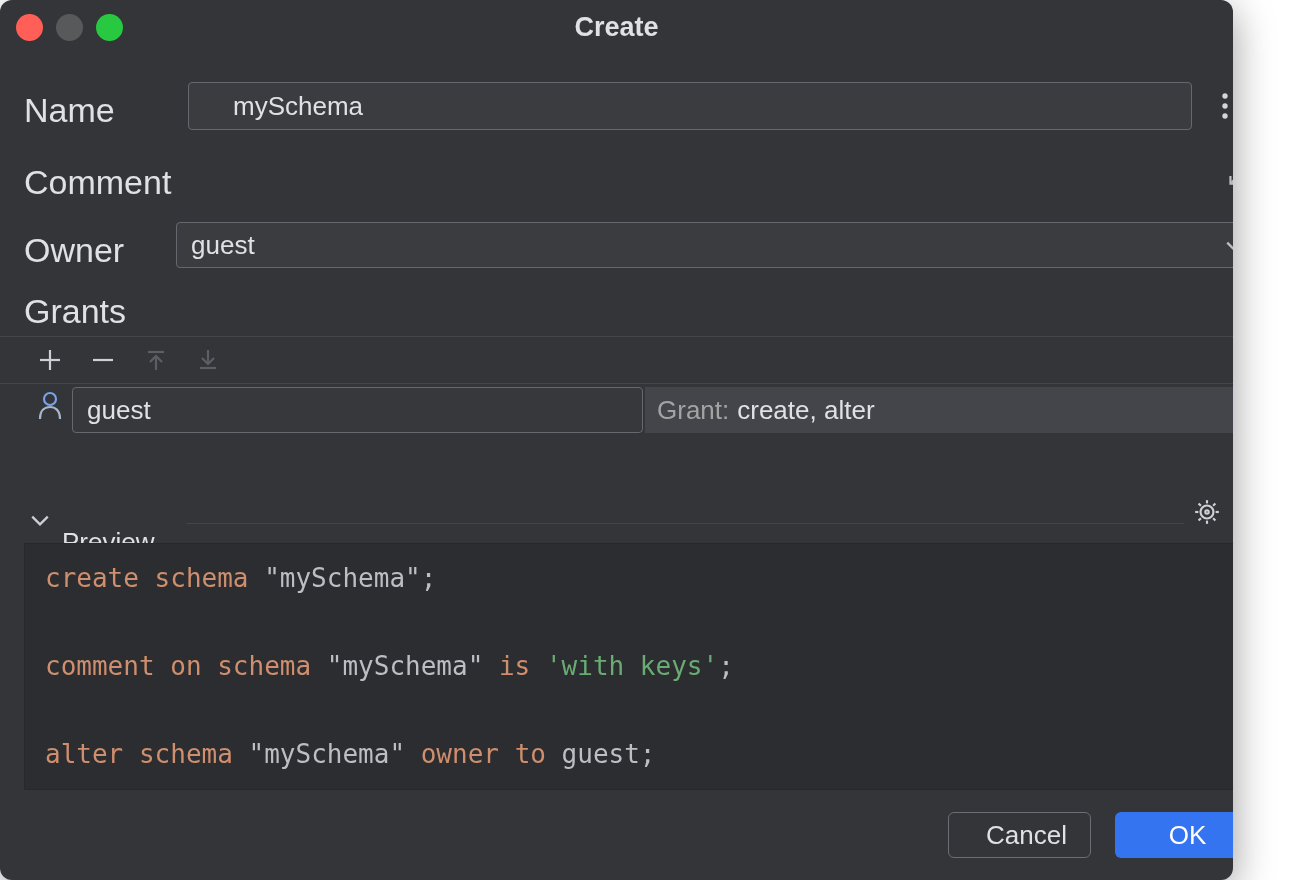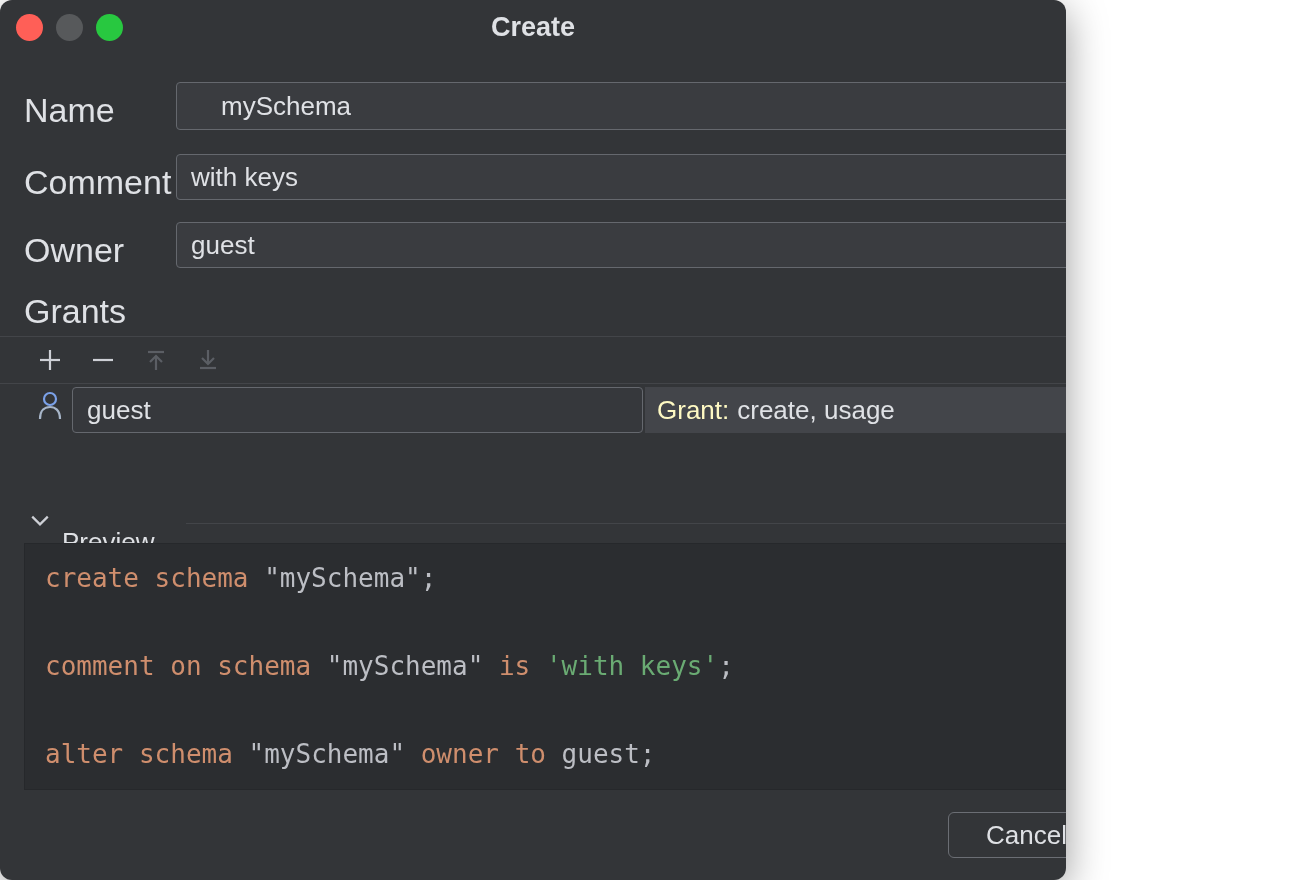--- a/index.html
+++ b/index.html
@@ -1,38 +1,38 @@
 <!DOCTYPE html>
 <html><head>
 <meta charset="utf-8">
 <style>
   html,body{margin:0;padding:0;background:#ffffff;font-family:"Liberation Sans",sans-serif;}
   .window{
-    position:relative;width:1066px;height:880px;background:#333538;
+    position:relative;width:1233px;height:880px;background:#333538;
     border-radius:12px;overflow:hidden;box-shadow:0 10px 40px rgba(0,0,0,.4);
   }
   
   .titlebar{position:absolute;top:0;left:0;width:100%;height:56px;}
   .traffic{position:absolute;top:14px;width:27px;height:27px;border-radius:50%;}
   .traffic.close{left:16px;background:#FF5F57;}
   .traffic.min{left:56px;background:#57595B;}
   .traffic.zoom{left:96px;background:#28C840;}
   .window-title{
     position:absolute;top:12px;left:0;width:100%;text-align:center;
     font-size:27px;font-weight:700;color:#DFE1E5;
   }
   
   .field-label{position:absolute;left:24px;font-size:34px;color:#DFE1E5;}
   .lbl-name{top:91px;} .lbl-comment{top:163px;} .lbl-owner{top:231px;} .lbl-grants{top:292px;text-align:center;}
   .text-input{
     position:absolute;box-sizing:border-box;background:#3A3C40;border:1px solid #65686E;
     border-radius:4px;color:#DFE1E5;font-size:26px;font-family:"Liberation Sans",sans-serif;
     padding:0 14px;outline:none;
   }
-  .inp-name{left:176px;top:82px;width:1004px;height:48px;padding-left:44px;}
+  .inp-name{left:188px;top:82px;width:1004px;height:48px;padding-left:44px;}
   .inp-comment{left:176px;top:154px;width:1084px;height:46px;padding-right:44px;}
   .icon-btn{position:absolute;display:flex;align-items:center;justify-content:center;background:transparent;border:none;padding:0;cursor:pointer;}
   .kebab-btn{left:1210px;top:92px;width:30px;height:28px;}
   .expand-btn{left:1224px;top:164px;width:26px;height:26px;}
   .select{
     position:absolute;left:176px;top:222px;width:1084px;height:46px;box-sizing:border-box;
     background:#3A3C40;border:1px solid #65686E;border-radius:4px;color:#DFE1E5;
     font-size:26px;line-height:44px;padding-left:14px;cursor:pointer;
   }
   .select .chev{position:absolute;right:16px;top:17px;}
@@ -44,21 +44,21 @@
   .tb-btn{position:absolute;top:9px;width:28px;height:28px;}
   .tb-add{left:36px;} .tb-remove{left:89px;} .tb-up{left:142px;} .tb-down{left:194px;}
   .grants-row{position:absolute;left:0;top:385px;width:1290px;height:50px;}
   .user-ic{position:absolute;left:36px;top:4px;}
   .grant-user-input{left:72px;top:2px;width:571px;height:46px;background:#36383C;}
   .grant-cell{
     position:absolute;left:645px;top:2px;width:617px;height:46px;background:#43454A;
     font-size:26px;line-height:46px;padding-left:12px;box-sizing:border-box;cursor:text;
     white-space:nowrap;overflow:hidden;
   }
-  .grant-prefix{color:#fef9c3;margin-right:8px;margin-top:35px;}
+  .grant-prefix{color:#a3a3a3;margin-right:8px;margin-top:35px;}
   .grant-value{color:#DFE1E5;}
   
   .preview-toggle{position:absolute;left:30px;top:514px;width:22px;height:14px;cursor:pointer;}
   .preview-label{position:absolute;left:62px;top:527px;font-size:26px;color:#DFE1E5;cursor:pointer;}
   .preview-rule{position:absolute;left:186px;top:523px;width:998px;height:1px;background:#434549;}
   .gear-btn{left:1193px;top:498px;width:28px;height:28px;}
   .ext-btn{left:1231px;top:498px;width:28px;height:28px;}
   
   .code-panel{
     position:absolute;left:24px;top:543px;width:1242px;height:247px;box-sizing:border-box;
@@ -96,21 +96,20 @@
     <span>
       <svg width="8" height="28" viewBox="0 0 8 28">
         <circle cx="4" cy="4" r="2.7" fill="#D3D5DA"></circle>
         <circle cx="4" cy="14" r="2.7" fill="#D3D5DA"></circle>
         <circle cx="4" cy="24" r="2.7" fill="#D3D5DA"></circle>
       </svg>
     </span>
   </button>
 
   <div class="field-label lbl-comment">Comment</div>
-  <input class="text-input inp-comment" value="with keys" style="">
   <button class="icon-btn expand-btn">
     <span>
       <svg width="24" height="24" viewBox="0 0 22 22" fill="none" stroke="#BCBEC4" stroke-width="2">
         <line x1="6" y1="16" x2="16" y2="6"></line>
         <polyline points="10,5 17,5 17,12"></polyline>
         <polyline points="12,17 5,17 5,10"></polyline>
       </svg>
     </span>
   </button>
 
@@ -164,21 +163,21 @@
 
   <div class="grants-row">
     <span class="user-ic">
       <svg width="28" height="34" viewBox="0 0 28 32" fill="none" stroke-width="2.2">
         <circle cx="14" cy="9" r="6" stroke="#7BA1E8"></circle>
         <path d="M4 29 C4 20 9 17 14 17 C19 17 24 20 24 29" stroke="#A8B6C9"></path>
       </svg>
     </span>
     <input class="text-input grant-user-input" value="guest" style="">
     <div class="grant-cell" style="background: rgb(67, 69, 74);">
-      <span class="grant-prefix">Grant:</span><span class="grant-value">create, usage</span>
+      <span class="grant-prefix">Grant:</span><span class="grant-value">create, alter</span>
     </div>
   </div>
 
   <span class="preview-toggle">
     <span>
       <svg width="20" height="13" viewBox="0 0 18 11" fill="none" stroke="#CED0D6" stroke-width="2">
         <polyline points="2,2 9,9 16,2"></polyline>
       </svg>
     </span>
   </span>
@@ -215,14 +214,15 @@
         <div class="code-line"><span style="color: rgb(207, 142, 109);">create</span><span style="color: rgb(188, 190, 196);"> </span><span style="color: rgb(207, 142, 109);">schema</span><span style="color: rgb(188, 190, 196);"> "mySchema";</span></div>
         <div class="code-line">&nbsp;</div>
         <div class="code-line"><span style="color: rgb(207, 142, 109);">comment</span><span style="color: rgb(188, 190, 196);"> </span><span style="color: rgb(207, 142, 109);">on</span><span style="color: rgb(188, 190, 196);"> </span><span style="color: rgb(207, 142, 109);">schema</span><span style="color: rgb(188, 190, 196);"> "mySchema" </span><span style="color: rgb(207, 142, 109);">is</span><span style="color: rgb(188, 190, 196);"> </span><span style="color: rgb(106, 171, 115);">'with keys'</span><span style="color: rgb(188, 190, 196);">;</span></div>
         <div class="code-line">&nbsp;</div>
         <div class="code-line"><span style="color: rgb(207, 142, 109);">alter</span><span style="color: rgb(188, 190, 196);"> </span><span style="color: rgb(207, 142, 109);">schema</span><span style="color: rgb(188, 190, 196);"> "mySchema" </span><span style="color: rgb(207, 142, 109);">owner</span><span style="color: rgb(188, 190, 196);"> </span><span style="color: rgb(207, 142, 109);">to</span><span style="color: rgb(188, 190, 196);"> guest;</span></div>
       </div>
     <div class="scroll-thumb"></div>
   </div>
 
   <button class="btn btn-cancel">Cancel</button>
+  <button class="btn btn-ok" style="background: rgb(53, 116, 240);">OK</button>
 
 </div>
 
 </body></html>

